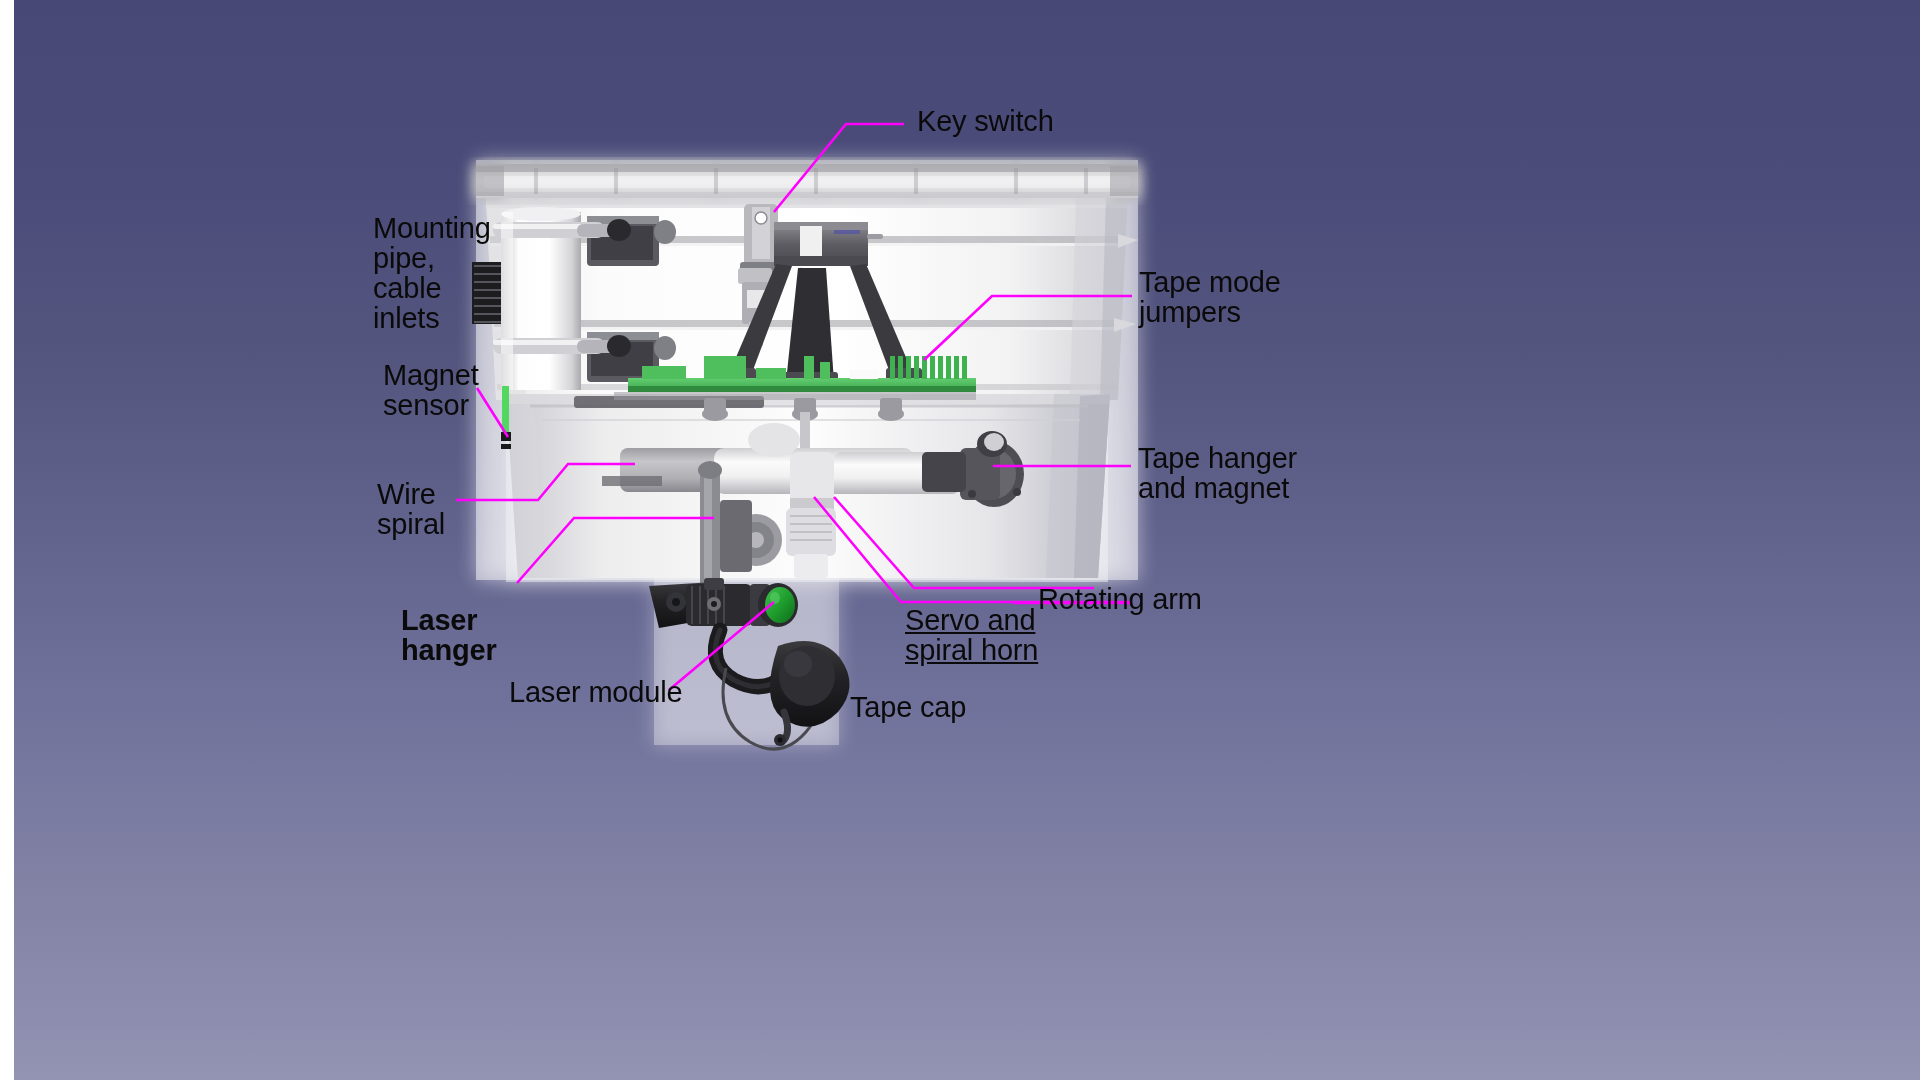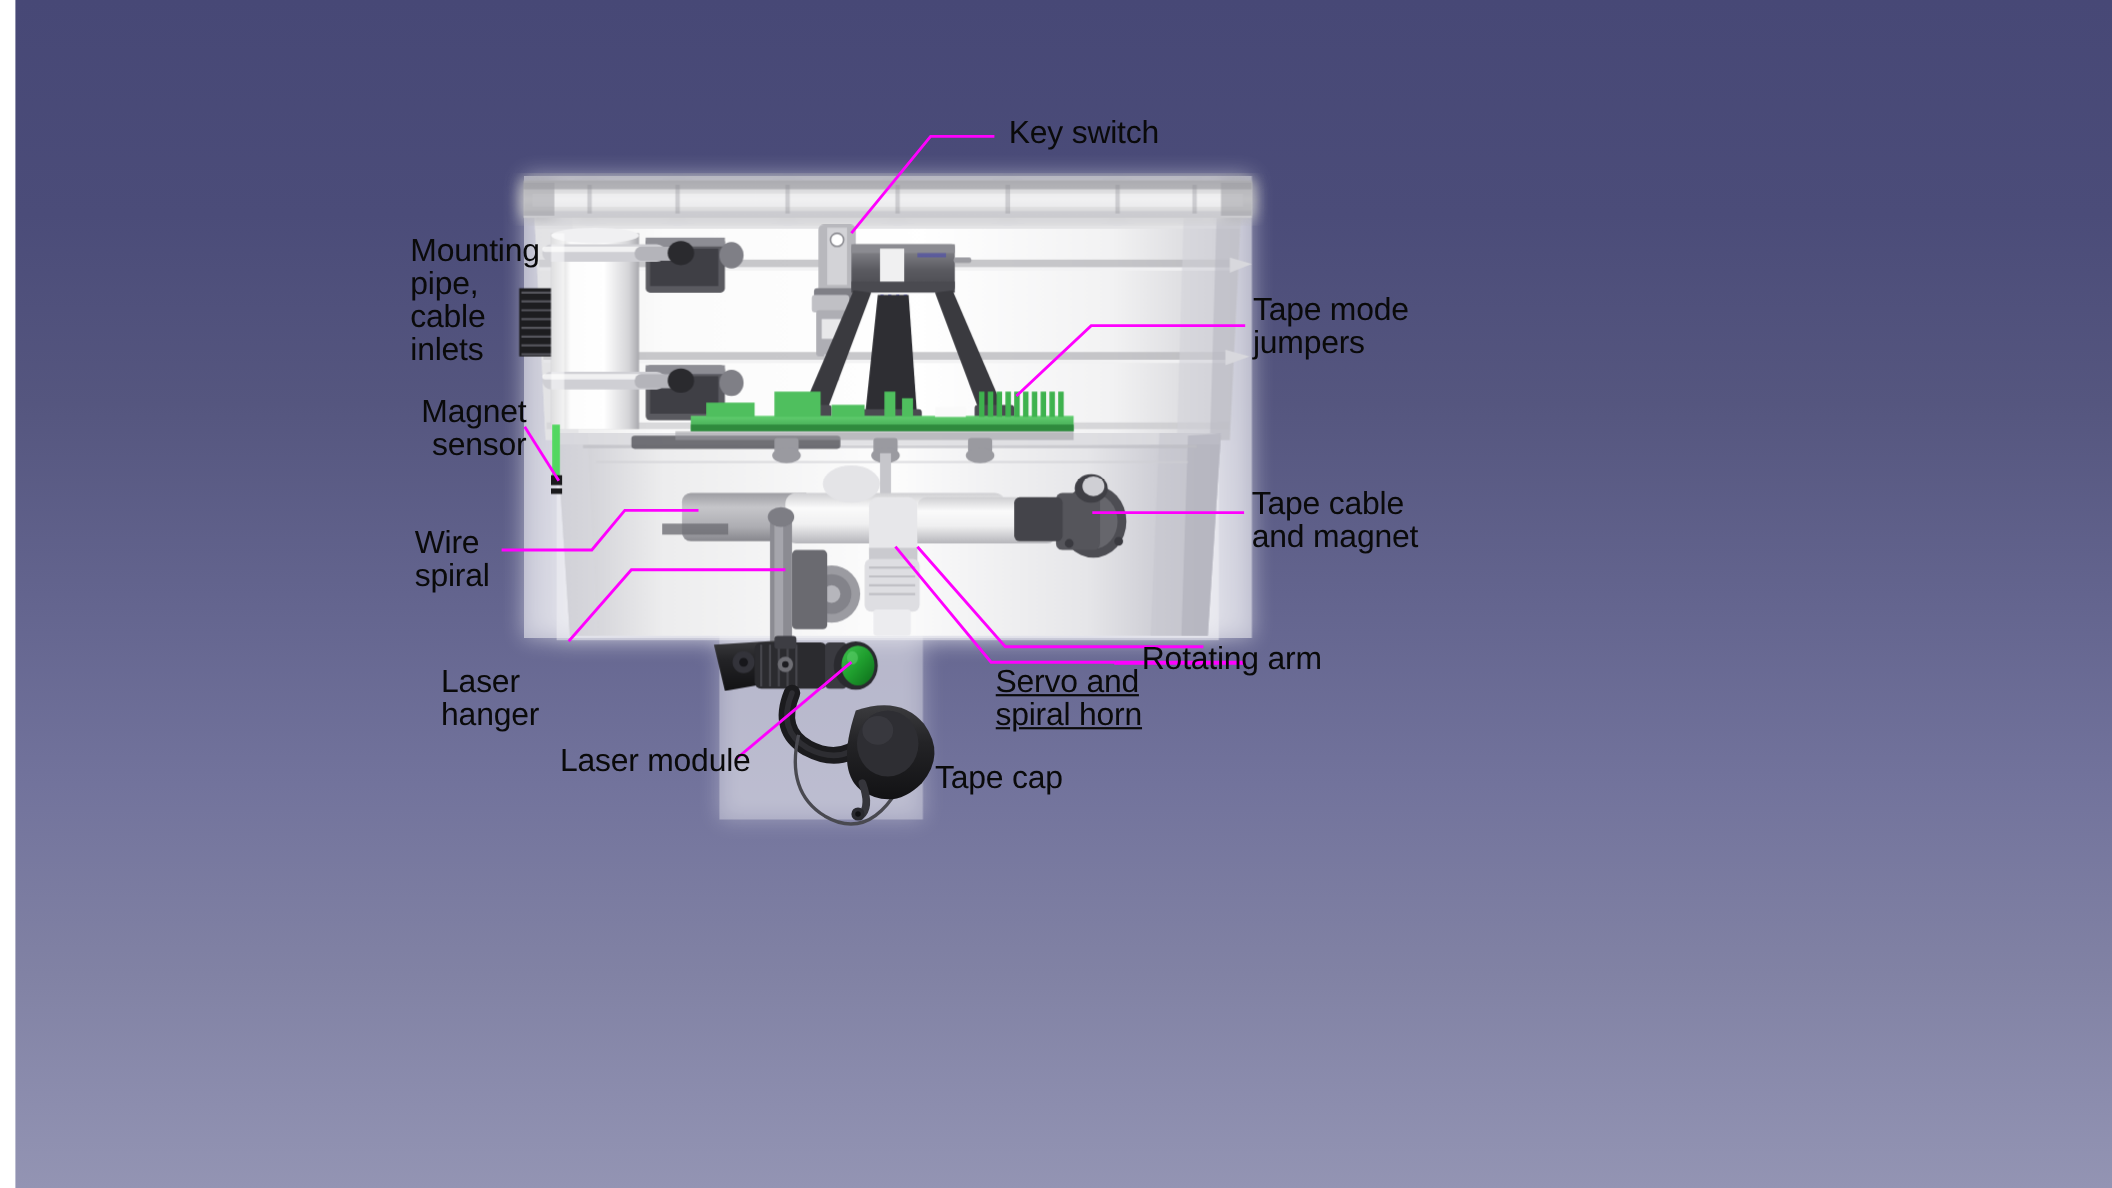--- a/index.html
+++ b/index.html
@@ -424,32 +424,32 @@
   <div class="label right" style="left: 903px; top: 107px; color: rgb(10, 10, 10);">Key switch</div>
 
   <div class="label right" style="left: 1125px; top: 267px; line-height: 30px; color: rgb(10, 10, 10);">Tape mode
 jumpers</div>
 
   <div class="label left" style="left: 359px; top: 213px; line-height: 30px; color: rgb(10, 10, 10);">Mounting
 pipe,
 cable
 inlets</div>
 
-  <div class="label left" style="left: 369px; top: 360px; line-height: 30px; color: rgb(10, 10, 10); text-align: right;">Magnet
+  <div class="label left" style="left: 369px; top: 360px; line-height: 30px; color: rgb(10, 10, 10);">Magnet
 sensor</div>
 
-  <div class="label right" style="left: 1124px; top: 443px; line-height: 30px; color: rgb(10, 10, 10);">Tape cable
+  <div class="label right" style="left: 1124px; top: 443px; line-height: 30px; color: rgb(10, 10, 10);">Tape hanger
 and magnet</div>
 
   <div class="label left" style="left: 363px; top: 479px; line-height: 30px; color: rgb(10, 10, 10);">Wire
 spiral</div>
 
   <div class="label right" style="left: 1024px; top: 585px; color: rgb(10, 10, 10);">Rotating arm</div>
 
-  <div class="label left" style="left: 387px; top: 605px; line-height: 30px; color: rgb(10, 10, 10);">Laser
+  <div class="label left" style="left: 387px; top: 605px; line-height: 30px; color: rgb(10, 10, 10); font-weight: bold;">Laser
 hanger</div>
 
   <div class="label right" style="left: 891px; top: 605px; line-height: 30px; color: rgb(10, 10, 10); text-decoration: underline;">Servo and
 spiral horn</div>
 
   <div class="label left" style="left: 495px; top: 678px; color: rgb(10, 10, 10);">Laser module</div>
 
   <div class="label left" style="left: 836px; top: 693px; color: rgb(10, 10, 10);">Tape cap</div>
 
 </div>

